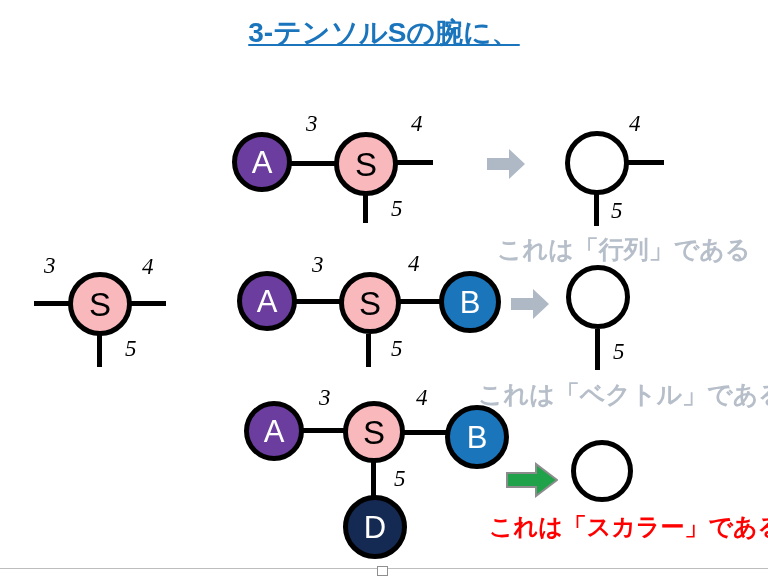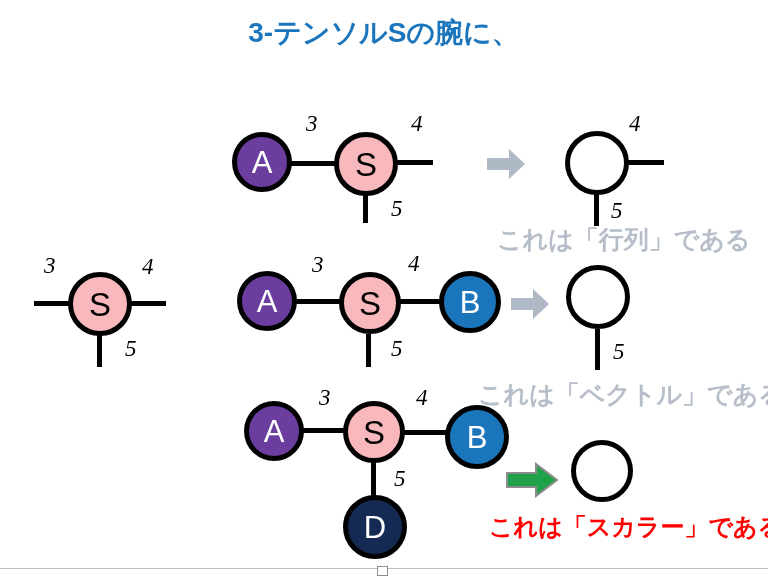--- a/index.html
+++ b/index.html
@@ -2,21 +2,21 @@
 <html><head>
 <meta charset="utf-8">
 <style>
   html,body{margin:0;padding:0;background:#fff;}
   .stage{
     position:relative;width:768px;height:576px;background:#ffffff;overflow:hidden;
     font-family:"Liberation Sans",sans-serif;
   }
   .slide-title{
     position:absolute;left:0;top:16px;width:768px;text-align:center;
-    color:#1b75bc;font-size:28px;font-weight:700;line-height:34px;
+    color:#1b75bc;font-size:28px;font-weight:700;line-height:34px;text-decoration:underline;
   }
   .node{
     position:absolute;box-sizing:border-box;border:5px solid #000;border-radius:50%;
     display:flex;align-items:center;justify-content:center;z-index:2;
   }
   .node span{font-family:"Liberation Sans",sans-serif;line-height:1;}
   .node-a{background:#6a3d9e;}
   .node-b{background:#1b75bb;}
   .node-d{background:#152a52;}
   .node-s{background:#f8b8bc;}
@@ -63,21 +63,21 @@
   <svg class="arrow" style="left:487px;top:149px;" width="38" height="30" viewBox="0 0 38 30">
     <polygon points="0,9 22,9 22,0 38,15 22,30 22,21 0,21" fill="#aeb9c5"></polygon>
   </svg>
 
   <div class="edge" style="left:627px;top:160px;width:37px;height:5px;"></div>
   <div class="edge" style="left:594px;top:193px;width:5px;height:33px;"></div>
   <div class="node node-w" style="left:565px;top:131px;width:64px;height:64px;"></div>
   <span class="bond-label" style="left:629px;top:112px;">4</span>
   <span class="bond-label" style="left:611px;top:199px;">5</span>
 
-  <div class="caption cap-gray" style="left:497px;top:223px;">これは「行列」である</div>
+  <div class="caption cap-gray" style="left:497px;top:233px;">これは「行列」である</div>
 
   <div class="edge" style="left:34px;top:301px;width:36px;height:5px;"></div>
   <div class="edge" style="left:130px;top:301px;width:36px;height:5px;"></div>
   <div class="edge" style="left:97px;top:334px;width:5px;height:33px;"></div>
   <div class="node node-s" style="left:68px;top:272px;width:64px;height:64px;">
     <span class="ltr-dark">S</span>
   </div>
   <span class="bond-label" style="left:44px;top:254px;">3</span>
   <span class="bond-label" style="left:142px;top:255px;">4</span>
   <span class="bond-label" style="left:125px;top:337px;">5</span>

